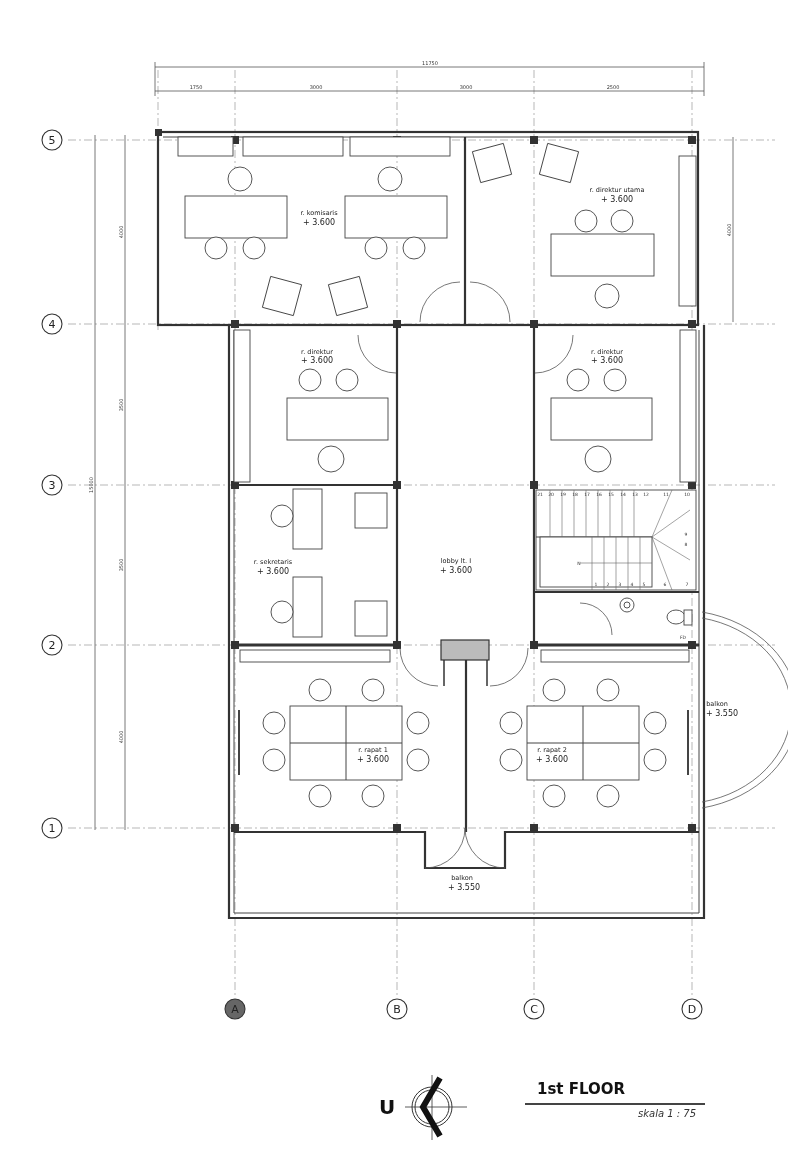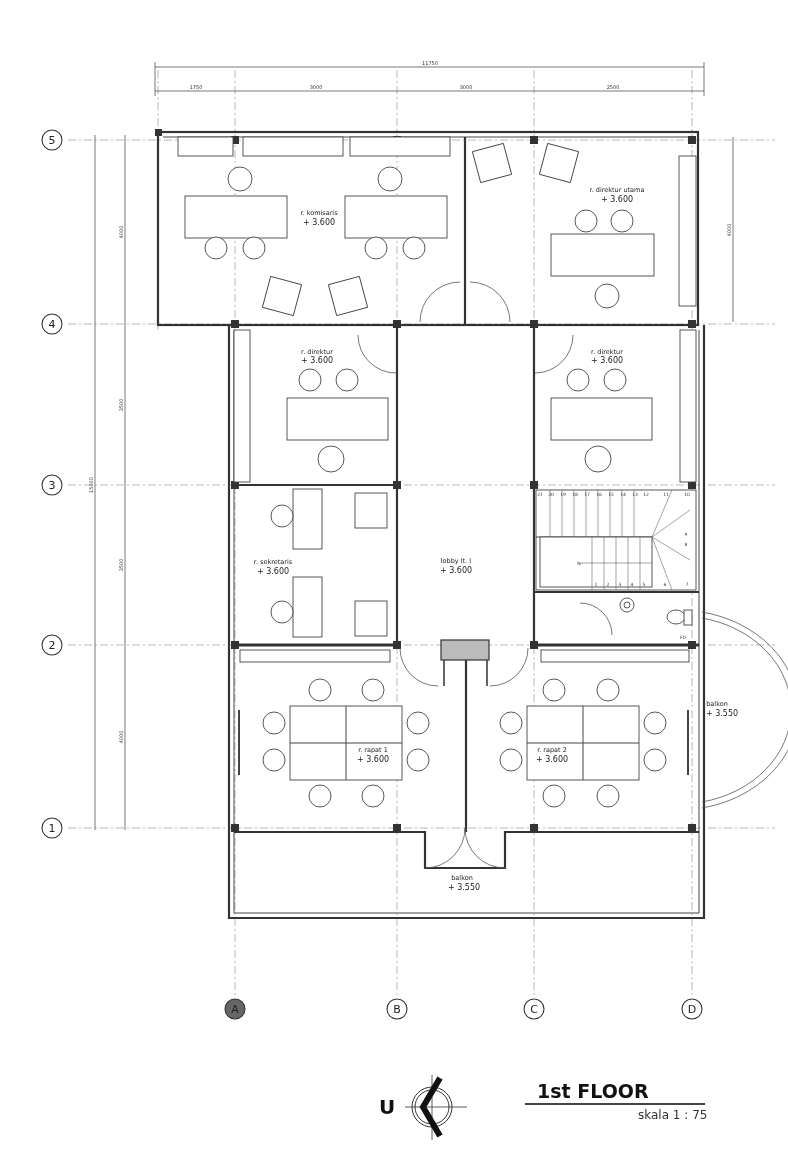--- a/index.html
+++ b/index.html
@@ -11,23 +11,23 @@
   .dim{stroke:#555;stroke-width:0.8;fill:none;}
   .furn{fill:#fff;stroke:#444;stroke-width:0.9;}
   .col{fill:#333;}
   .door{fill:none;stroke:#555;stroke-width:0.8;}
   .lbl{font-family:"DejaVu Sans",sans-serif;font-size:6.5px;fill:#222;text-anchor:middle;}
   .lblb{font-family:"DejaVu Sans",sans-serif;font-size:8px;fill:#222;text-anchor:middle;}
   .dimtxt{font-family:"DejaVu Sans",sans-serif;font-size:5px;fill:#333;text-anchor:middle;}
   .stair{font-family:"DejaVu Sans",sans-serif;font-size:4.5px;fill:#333;text-anchor:middle;}
   .bubble{fill:#fff;stroke:#333;stroke-width:1.1;}
   .bubtxt{font-family:"DejaVu Sans",sans-serif;font-size:11px;fill:#222;text-anchor:middle;dominant-baseline:central;}
-  .title{position:absolute;left:537px;top:1080px;font-family:"DejaVu Sans",sans-serif;font-weight:bold;font-size:19px;color:#111;}
+  .title{position:absolute;left:537px;top:1080px;font-family:"DejaVu Sans",sans-serif;font-weight:bold;font-size:15px;color:#111;}
   .titleline{position:absolute;left:525px;top:1103px;width:180px;height:1.5px;background:#444;}
-  .scale{position:absolute;left:638px;top:1108px;font-size:12px;color:#333;font-family:"DejaVu Sans",sans-serif;}
+  .scale{position:absolute;left:638px;top:1108px;font-size:10px;color:#333;font-family:"DejaVu Sans",sans-serif;font-style:italic;}
   .north-u{position:absolute;left:379px;top:1095px;font-size:20px;font-weight:bold;font-family:"DejaVu Sans",sans-serif;color:#111;}
 </style>
 </head>
 <body>
 
 <svg width="788" height="1163" viewBox="0 0 788 1163">
 
   <g>
     <line class="grid" x1="68" y1="140" x2="775" y2="140"></line>
     <line class="grid" x1="68" y1="324" x2="775" y2="324"></line>

